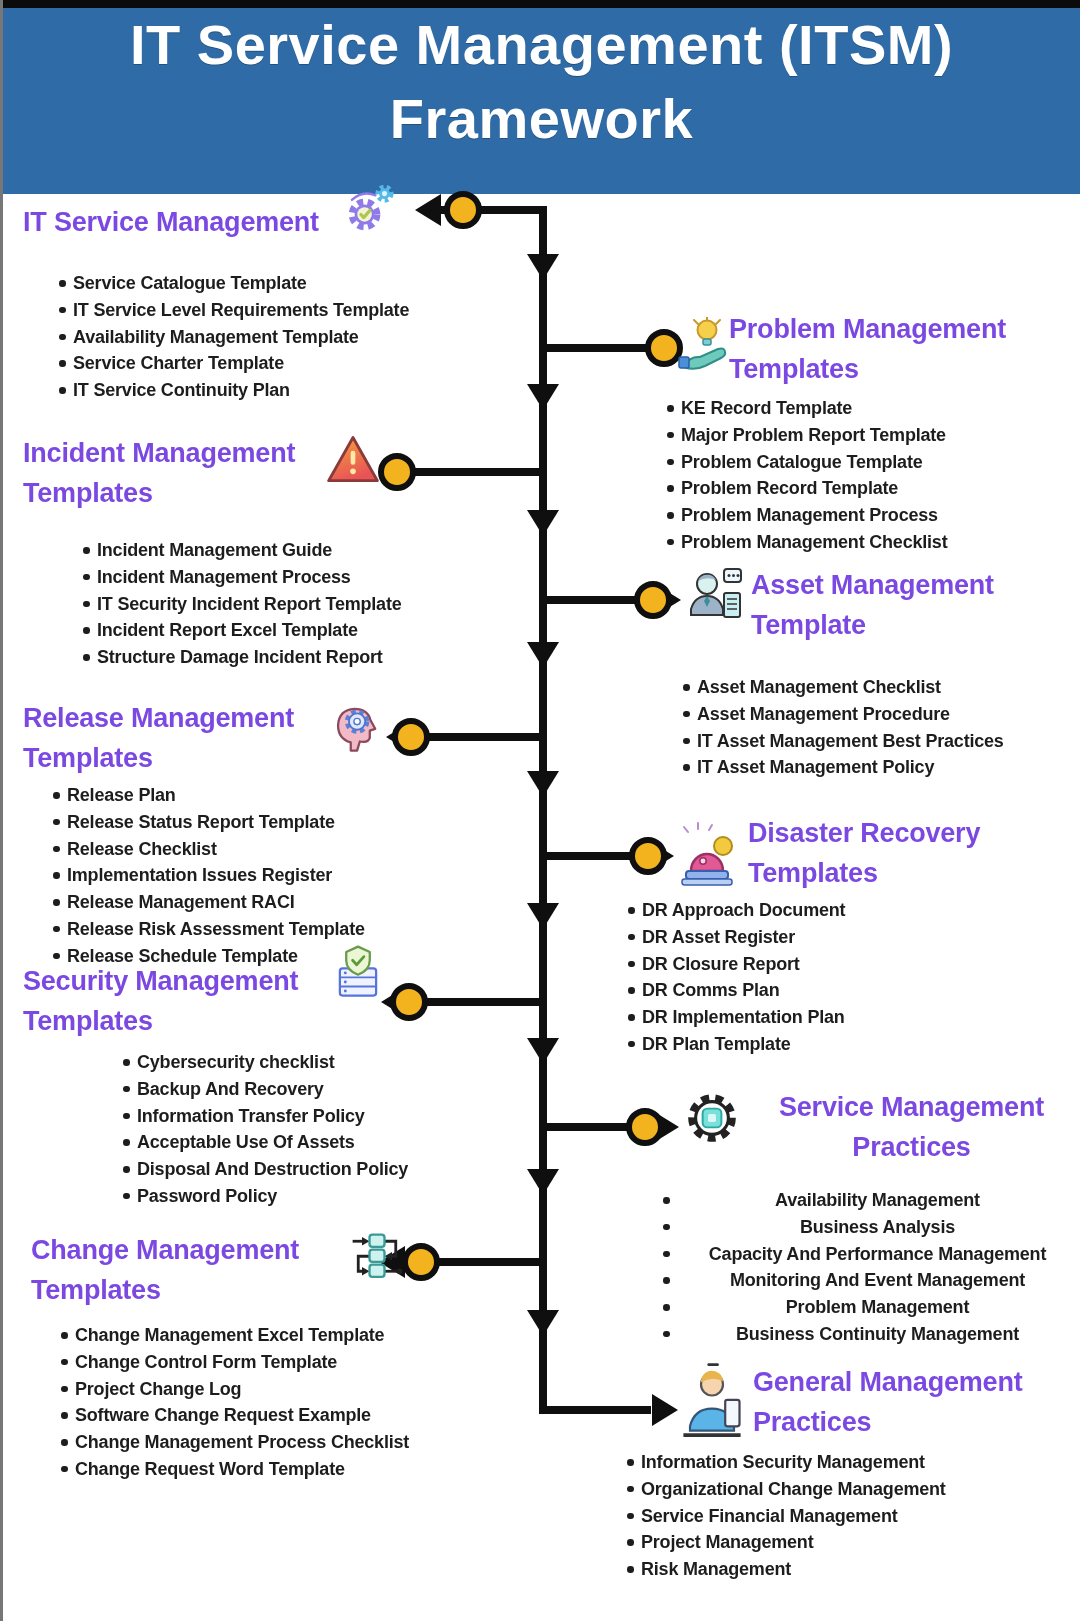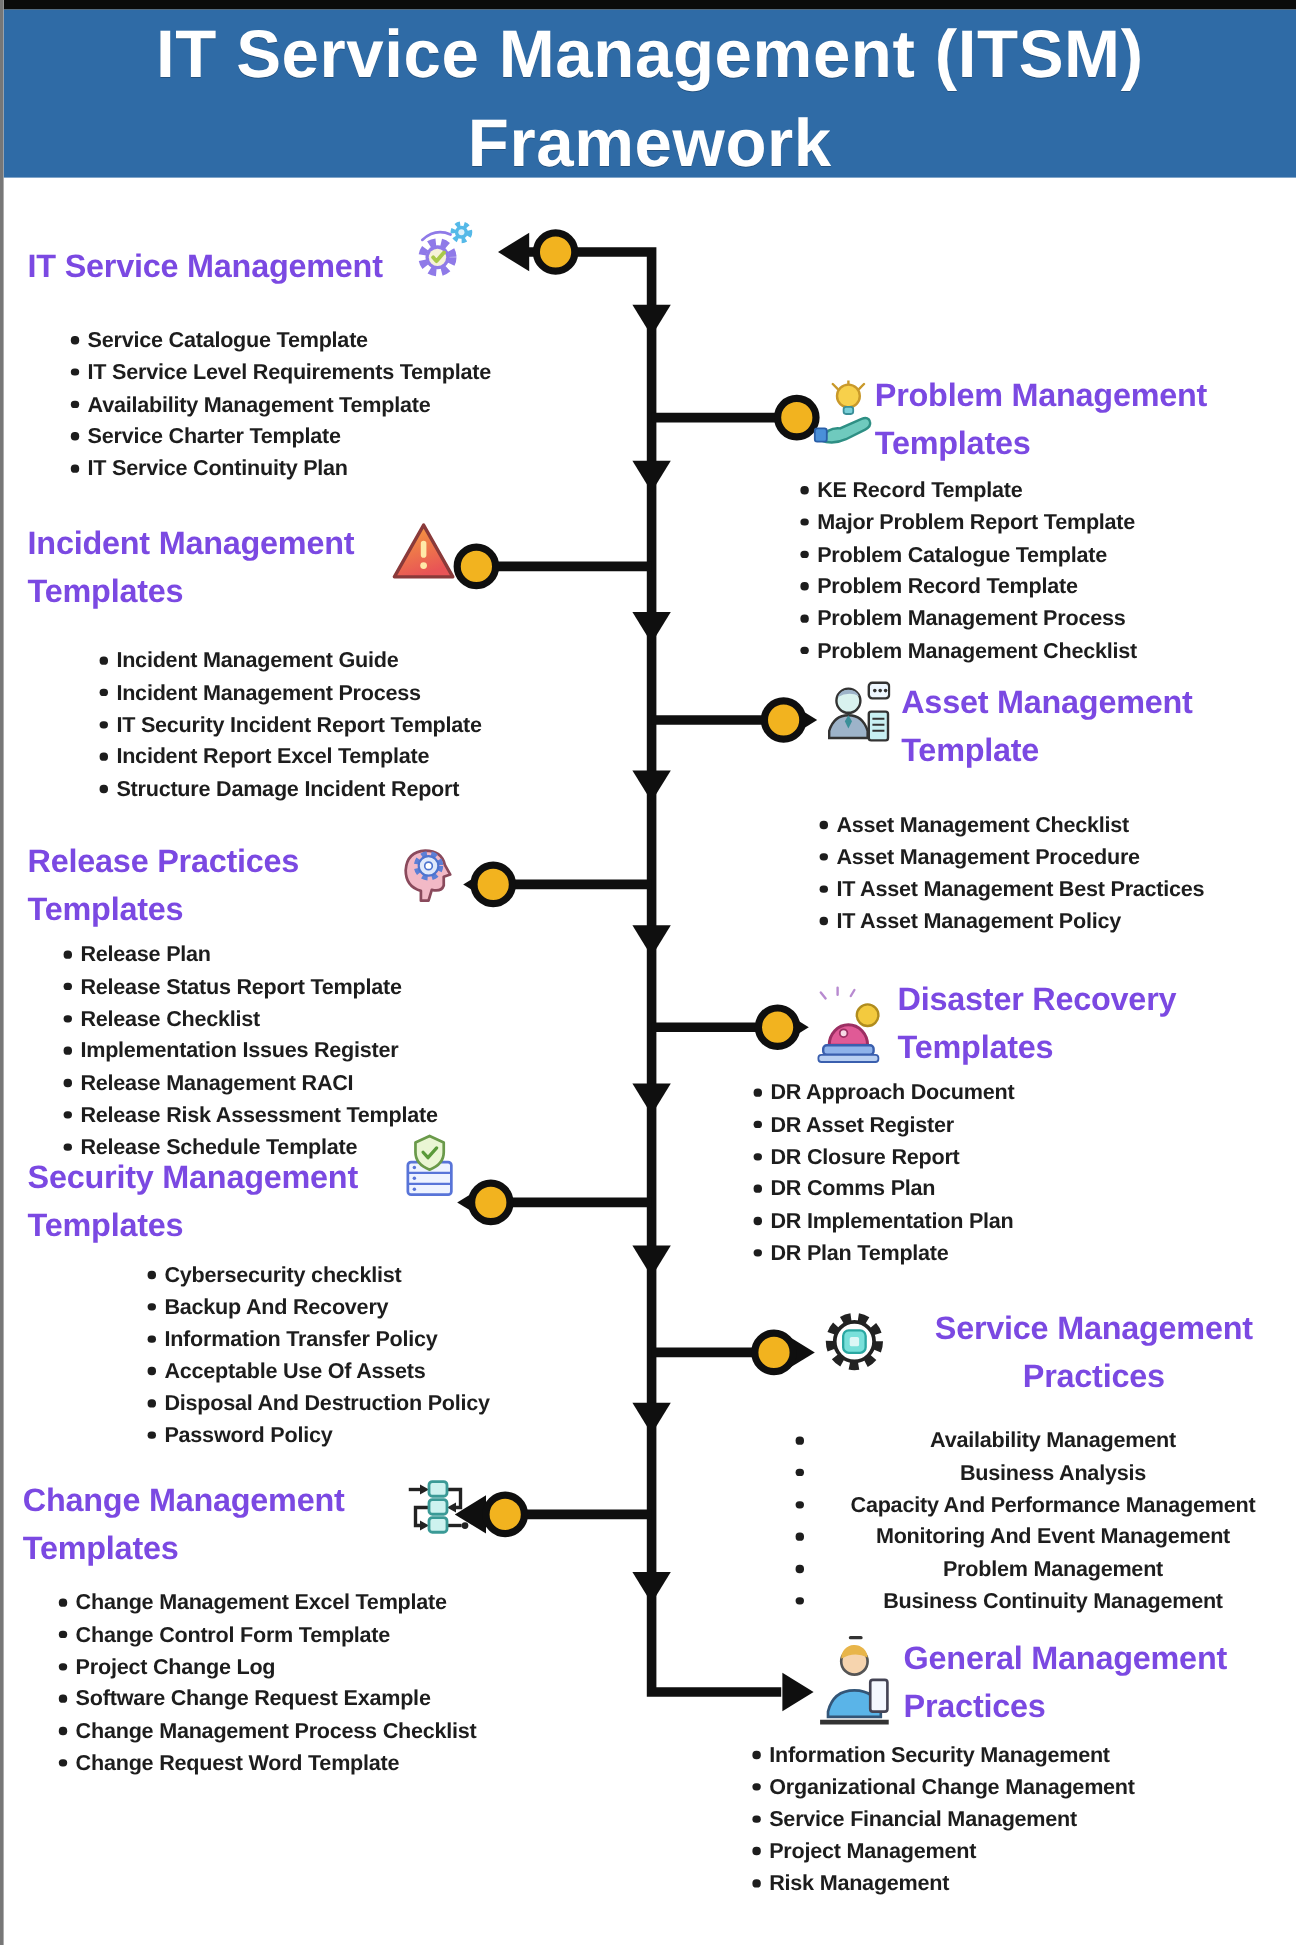--- a/index.html
+++ b/index.html
@@ -10,21 +10,21 @@
   html,body{margin:0;padding:0;background:#e9e9e9;}
   .canvas{
     position:relative;width:1080px;height:1621px;margin:0 auto;
     background:var(--background);overflow:hidden;
     font-family:"Liberation Sans","DejaVu Sans",sans-serif;
     border-left:3px solid #777;
     box-sizing:border-box;
   }
   .top-bar{position:absolute;top:0;left:0;right:0;height:8px;background:var(--frame-color);}
   .header{
-    position:absolute;top:8px;left:0;right:0;height:140px;
+    position:absolute;top:8px;left:0;right:0;height:186px;
     background:var(--header-bg);color:var(--header-text);
     text-align:center;
   }
   .header .title{
     font-size:56px;font-weight:700;line-height:74px;letter-spacing:0.5px;
     text-shadow:0 1px 0 rgba(0,0,0,.25);
   }
   .connectors{position:absolute;left:0;top:0;z-index:1;}
   .ln{stroke:var(--connector-color);stroke-width:8;fill:none;}
   .ah{fill:var(--connector-color);}
@@ -52,21 +52,21 @@
   .s1 .list{margin:28px 0 0 32px;}
   .s2{left:20px;top:433px;width:520px;} .s2 .heading{width:320px;}
   .s2 .icon{left:300px;top:-2px;width:60px;height:60px;}
   .s2 .list{margin:24px 0 0 56px;}
   .s3{left:20px;top:698px;width:520px;} .s3 .heading{width:320px;}
   .s3 .icon{left:306px;top:0;width:58px;height:58px;}
   .s3 .list{margin:4px 0 0 26px;}
   .s4{left:20px;top:961px;width:520px;} .s4 .heading{width:320px;}
   .s4 .icon{left:306px;top:-18px;width:58px;height:58px;}
   .s4 .list{margin:8px 0 0 96px;}
-  .s5{left:16px;top:1230px;width:520px;} .s5 .heading{width:320px;}
+  .s5{left:28px;top:1230px;width:520px;} .s5 .heading{width:320px;}
   .s5 .icon{left:316px;top:0;width:60px;height:60px;}
   .s5 .list{margin:12px 0 0 26px;}
   
   .r1{left:660px;top:309px;width:410px;} .r1 .heading{padding-left:66px;}
   .r1 .icon{left:14px;top:8px;width:52px;height:68px;}
   .r1 .list{margin:6px 0 0 0;}
   .r2{left:660px;top:565px;width:420px;} .r2 .heading{padding-left:88px;}
   .r2 .icon{left:23px;top:2px;width:56px;height:64px;}
   .r2 .list{margin:29px 0 0 16px;}
   .r3{left:620px;top:813px;width:450px;} .r3 .heading{padding-left:125px;}
@@ -221,21 +221,21 @@
     </span>
     <ul class="list">
         <li>Asset Management Checklist</li>
         <li>Asset Management Procedure</li>
         <li>IT Asset Management Best Practices</li>
         <li>IT Asset Management Policy</li>
       </ul>
   </div>
 
   <div class="section s3">
-    <h2 class="heading">Release Practices Templates</h2>
+    <h2 class="heading">Release Management Templates</h2>
     <span class="icon">
       <svg viewBox="0 0 64 64">
         <path d="M24 58 v-9 q-14 -4 -14 -19 q1 -17 18 -18 q15 0 18 13 l5 9 -6 2 v8 q-2 6 -11 4 l-3 10 z" fill="#f2b9c6" stroke="#8a4a5c" stroke-width="2.5" stroke-linejoin="round"></path>
         <circle cx="31" cy="26" r="11" fill="none" stroke="#5d7fd6" stroke-width="5" stroke-dasharray="5 4"></circle>
         <circle cx="31" cy="26" r="9" fill="#dfe9fb" stroke="#4d74cf" stroke-width="2"></circle>
         <circle cx="31" cy="26" r="3.5" fill="#ffffff" stroke="#4d74cf" stroke-width="1.5"></circle>
       </svg>
     </span>
     <ul class="list">
         <li>Release Plan</li>

